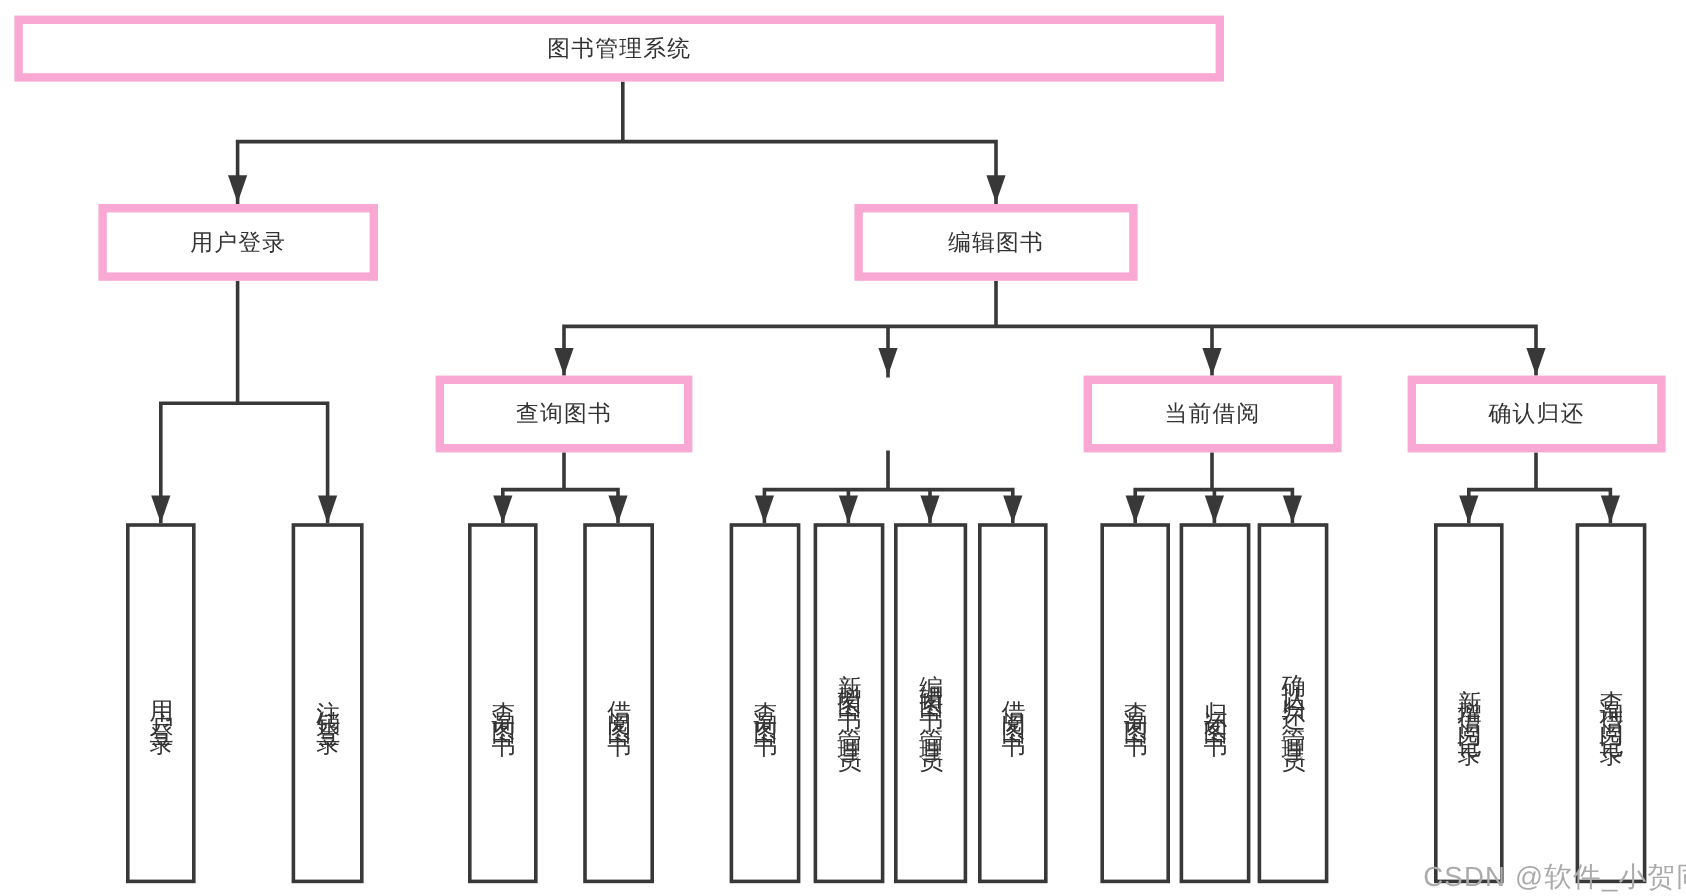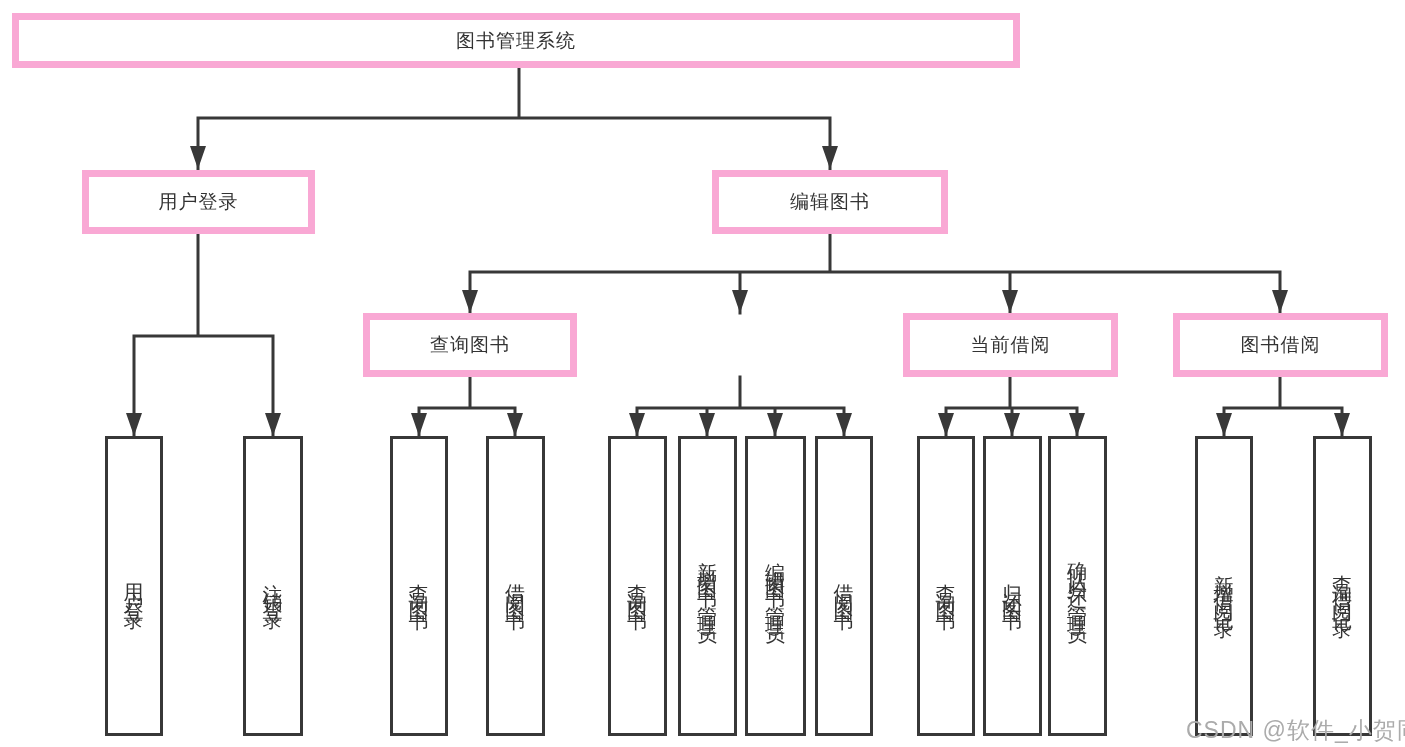--- a/index.html
+++ b/index.html
@@ -129,21 +129,21 @@
     <span>编辑图书</span>
   </div>
 
   <div class="node" style="left:363px; top:313px; width:214px; height:64px;">
     <span>查询图书</span>
   </div>
   <div class="node" style="left:903px; top:313px; width:215px; height:64px;">
     <span>当前借阅</span>
   </div>
   <div class="node" style="left:1173px; top:313px; width:215px; height:64px;">
-    <span>图书借阅</span>
+    <span>确认归还</span>
   </div>
 
   <div class="leaf" style="left:105px;">
     <span class="vtext">用户登录</span>
   </div>
   <div class="leaf" style="left:243px; width:60px;">
     <span class="vtext">注销登录</span>
   </div>
 
   <div class="leaf" style="left:390px;">

